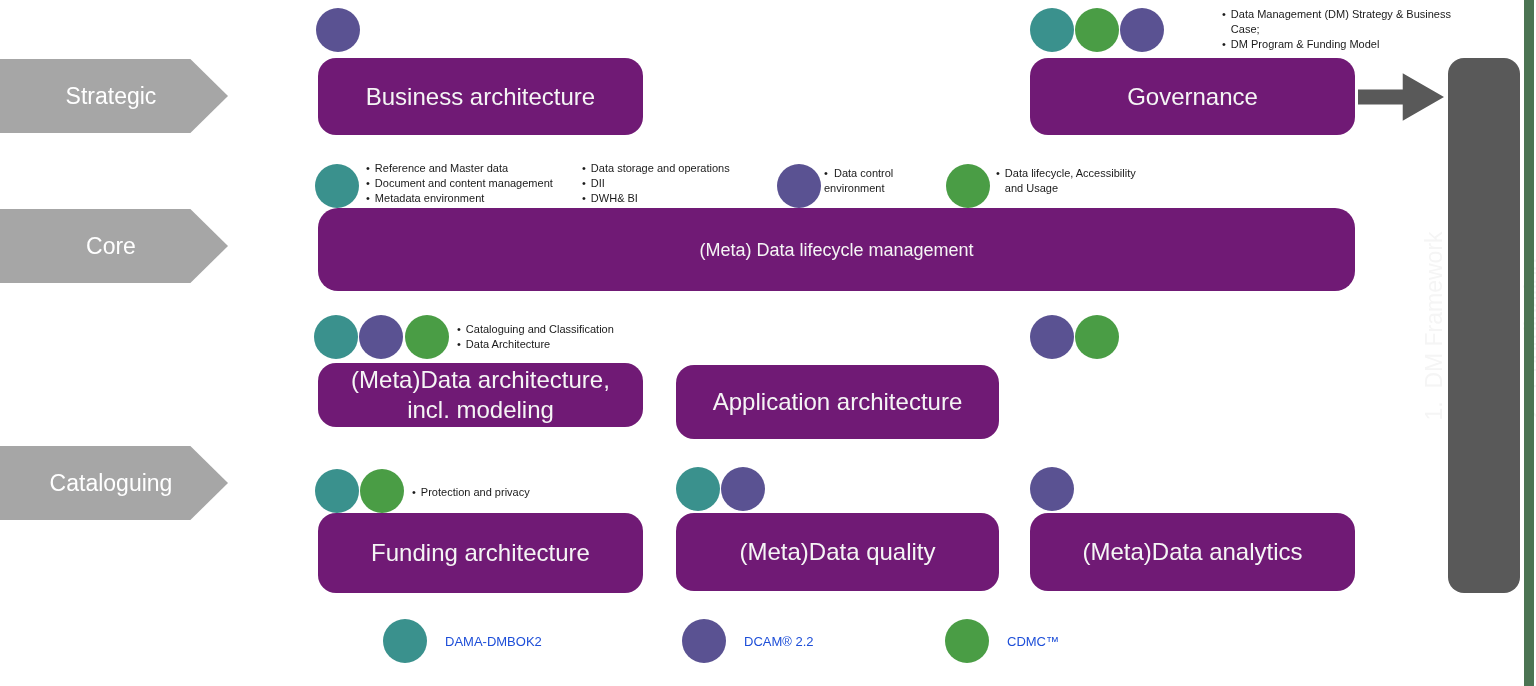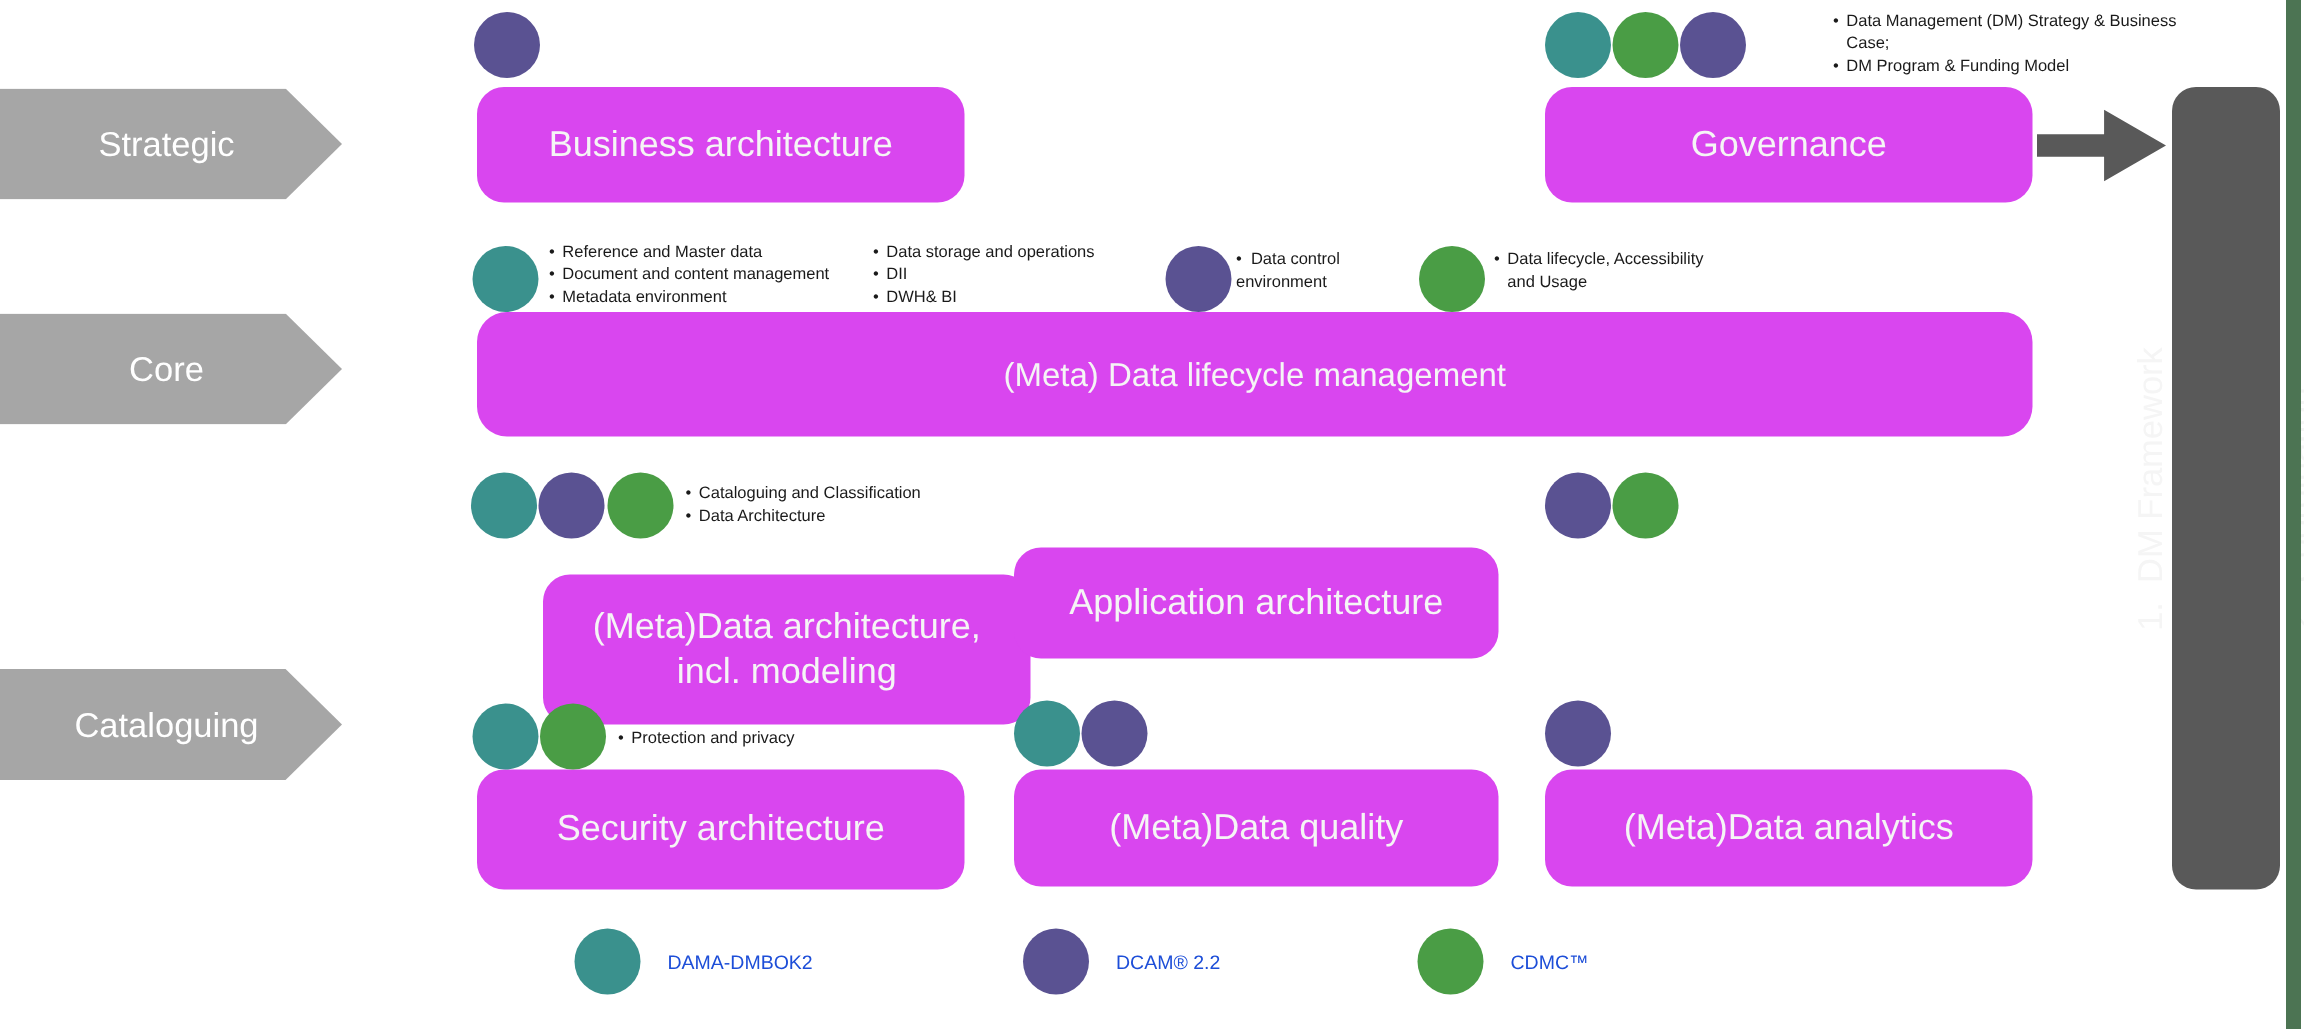--- a/index.html
+++ b/index.html
@@ -9,25 +9,25 @@
   
   .row-arrow{
     position:absolute;left:0;width:228px;height:74px;background:#A6A6A6;
     clip-path:polygon(0 0,83.5% 0,100% 50%,83.5% 100%,0 100%);
     display:flex;align-items:center;justify-content:center;
     color:#ffffff;font-size:23px;padding-right:38px;box-sizing:border-box;padding-left:32px;
   }
 
   
   .box{
-    position:absolute;background:#d946ef;border-radius:18px;
+    position:absolute;background:#701a75;border-radius:18px;
     display:flex;align-items:center;justify-content:center;text-align:center;
     color:#F5F5F5;font-size:24px;line-height:30px;padding:0 14px;box-sizing:border-box;
   }
-  .box.big{font-size:22px;border-radius:20px;}
+  .box.big{font-size:18px;border-radius:20px;}
 
   
   .dot{position:absolute;width:44px;height:44px;border-radius:50%;}
   .dot.teal{background:#3A918D;}
   .dot.green{background:#4A9D45;}
   .dot.purple{background:#5A5292;}
 
   
   .ann{position:absolute;font-size:11px;line-height:15px;color:#1A1A1A;}
   .ann-item{display:flex;gap:5px;}
@@ -78,29 +78,29 @@
     <span>Business architecture</span>
   </div>
   <div class="box" style="left:1030px;top:58px;width:325px;height:77px;text-align:center;">
     <span>Governance</span>
   </div>
 
   <div class="box big" style="left:318px;top:208px;width:1037px;height:83px;">
     <span>(Meta) Data lifecycle management</span>
   </div>
 
-  <div class="box" style="left:318px;top:383px;width:325px;height:100px;margin-left:44px;">
+  <div class="box" style="left:318px;top:363px;width:325px;height:64px;">
     <span>(Meta)Data architecture, incl. modeling</span>
   </div>
   <div class="box" style="left:676px;top:365px;width:323px;height:74px;">
     <span>Application architecture</span>
   </div>
 
   <div class="box" style="left:318px;top:513px;width:325px;height:80px;">
-    <span>Security architecture</span>
+    <span>Funding architecture</span>
   </div>
   <div class="box" style="left:676px;top:513px;width:323px;height:78px;">
     <span>(Meta)Data quality</span>
   </div>
   <div class="box" style="left:1030px;top:513px;width:325px;height:78px;">
     <span>(Meta)Data analytics</span>
   </div>
 
   <div class="dot purple" style="left:316px;top:8px;"></div>
 

